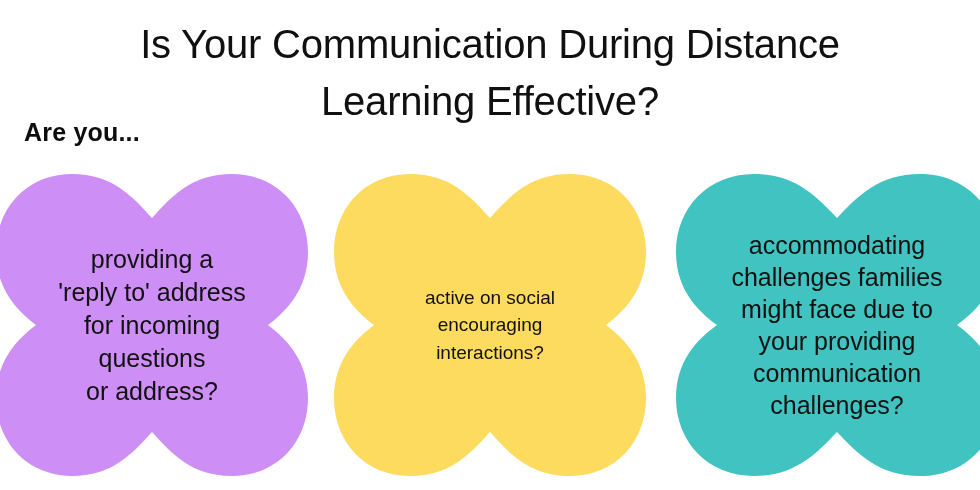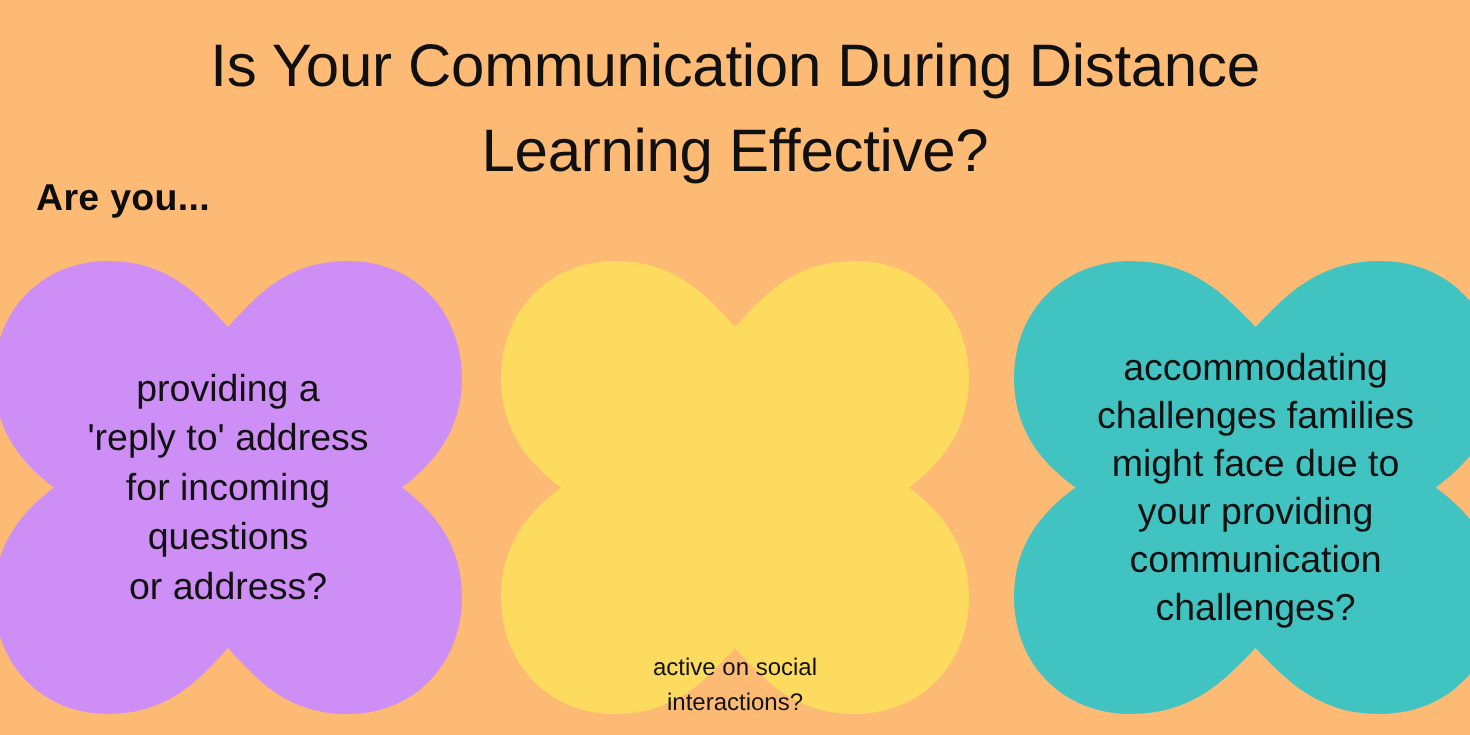--- a/index.html
+++ b/index.html
@@ -13,21 +13,21 @@
     background: #d7d7d7;
     font-family: "Liberation Sans", sans-serif;
     position: relative;
   }
 
   .canvas {
     position: absolute;
     inset: 0;
     width: 980px;
     height: 490px;
-    background: #fdba74;
+    background: #ffffff;
   }
 
   
   .title {
     position: absolute;
     left: 50px;
     top: 16px;
     width: 880px;
     text-align: center;
     font-size: 40px;
@@ -87,21 +87,21 @@
     line-height: 1.32;
     padding: 0 4px;
     box-sizing: border-box;
   }
   .card .card-text .line { display: block; white-space: nowrap; }
 
   
   #card-0 { left: -8px; }
   #card-0 .card-text { font-size: 25px; }
   #card-1 { left: 330px; }
-  #card-1 .card-text { font-size: 16px; line-height: 1.44; justify-content: flex-end; }
+  #card-1 .card-text { font-size: 19px; line-height: 1.44; }
   #card-2 { left: 672px; width: 330px; }
   #card-2 .card-text { font-size: 25px; line-height: 1.28; }
 </style>
 </head>
 <body>
 
 <div class="canvas">
 
   <div class="title">
     <span class="line">Is Your Communication During Distance</span>
@@ -148,20 +148,21 @@
                  C 316 272 285 306 240 306
                  C 200 306 180 284 160 262
                  C 140 284 120 306 80 306
                  C 35 306 4 272 4 228
                  C 4 192 24 170 44 155
                  C 24 140 4 118 4 82
                  C 4 38 35 4 80 4 Z" fill="#fcdb5e"></path>
       </svg>
       <div class="card-text">
         <span class="line">active on social</span>
+        <span class="line">encouraging</span>
         <span class="line">interactions?</span>
       </div>
     </div>
 
     <div class="card" id="card-2">
       <svg class="plaque" viewBox="0 0 330 310" preserveAspectRatio="none">
         <path d="M 82 4
                  C 123 4 144 26 165 48
                  C 186 26 207 4 248 4
                  C 294 4 326 38 326 82

